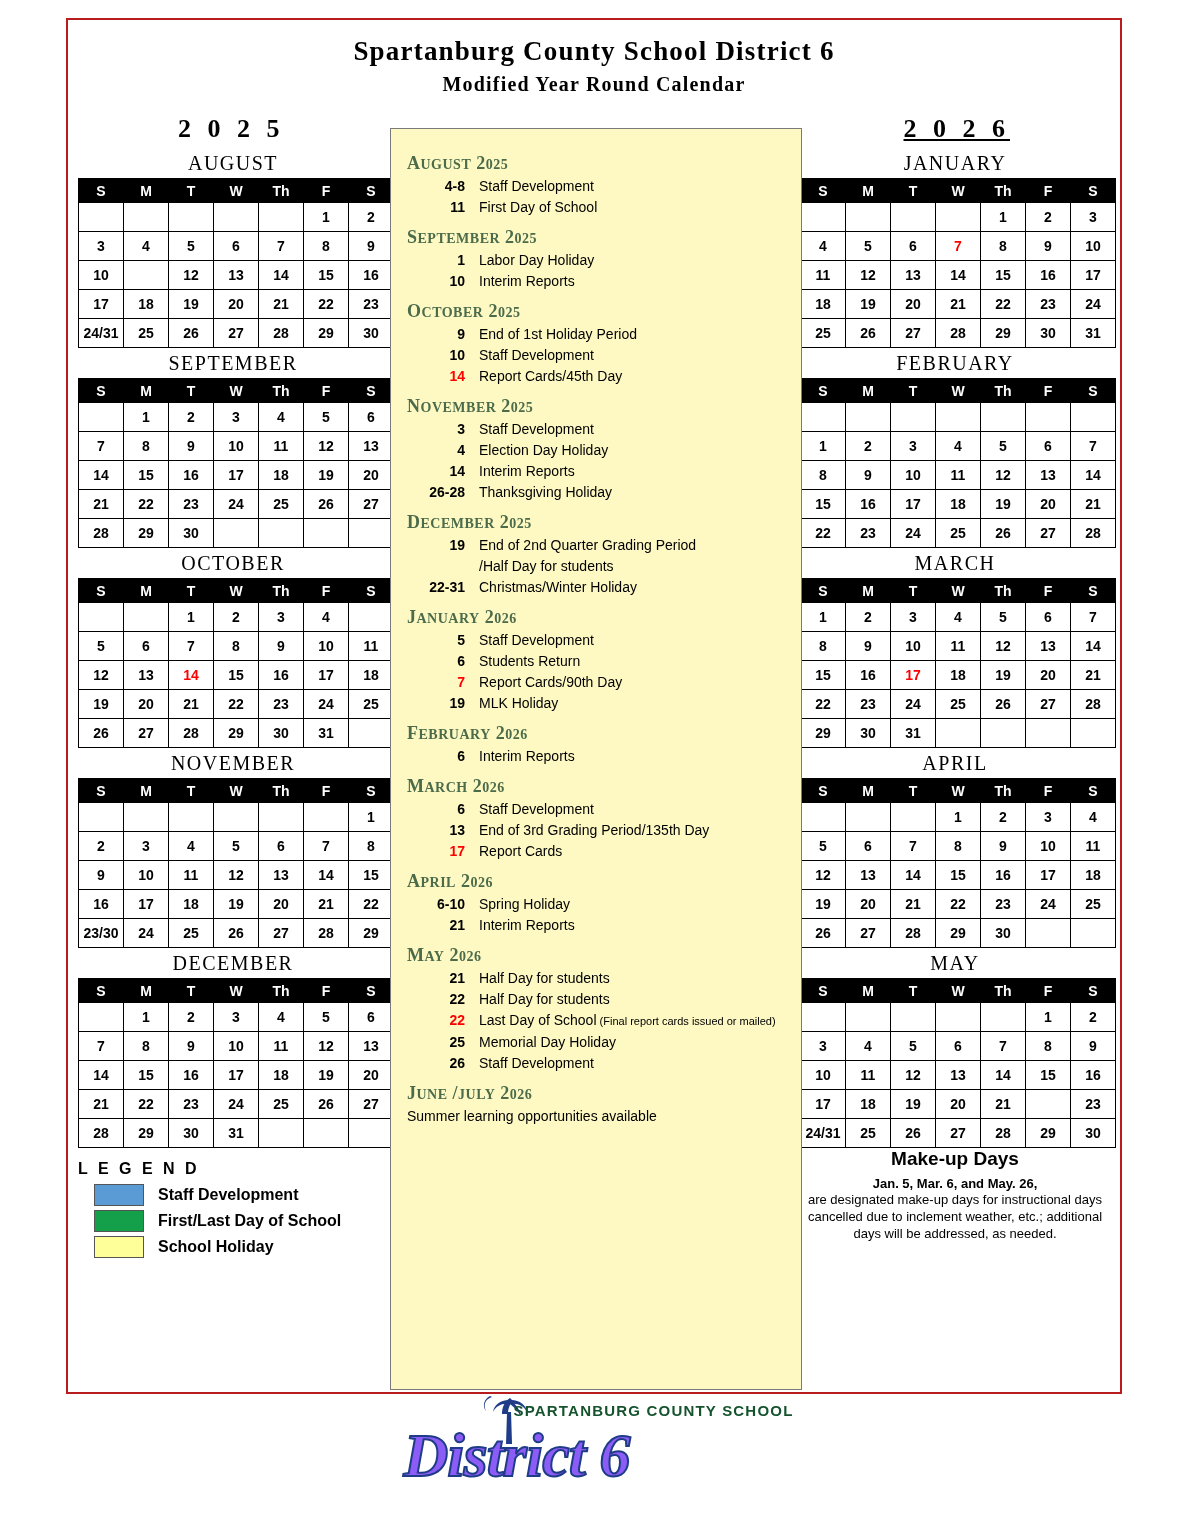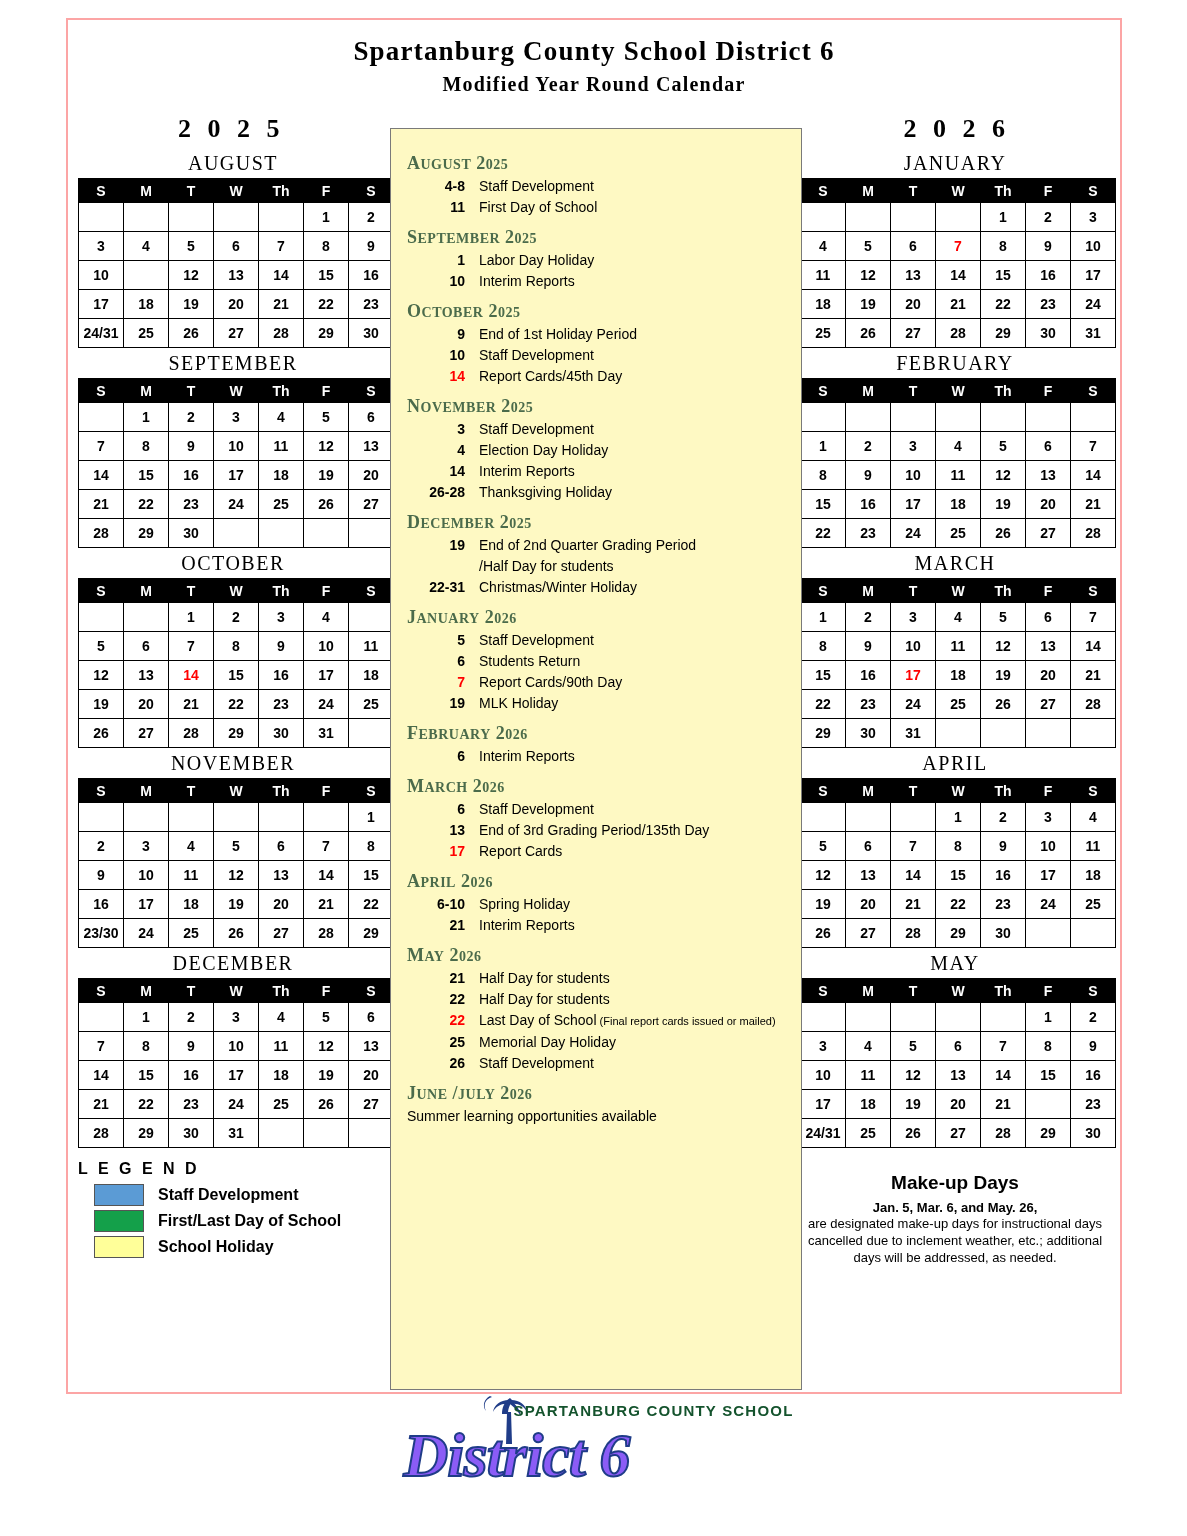--- a/index.html
+++ b/index.html
@@ -1,23 +1,23 @@
 <!DOCTYPE html>
 <html><head>
 <meta charset="utf-8">
 <style>
   html,body{margin:0;padding:0;background:#ffffff;}
   body{width:1187px;height:1536px;font-family:"Liberation Sans",sans-serif;color:#000;}
   .page{position:relative;width:1187px;height:1536px;}
-  .frame{position:absolute;left:66px;top:18px;width:1052px;height:1372px;border:2px solid #fca5a5;background:#fff;}
+  .frame{position:absolute;left:66px;top:18px;width:1052px;height:1372px;border:2px solid #b91c1c;background:#fff;}
   .title{text-align:center;padding-top:16px;}
   .title .t1{font-family:"Liberation Serif",serif;font-weight:bold;font-size:27px;letter-spacing:1.2px;}
   .title .t2{font-family:"Liberation Serif",serif;font-weight:bold;font-size:20px;letter-spacing:1.2px;margin-top:6px;}
   .yearleft{position:absolute;left:110px;top:94px;font-family:"Liberation Serif",serif;font-weight:bold;font-size:26px;letter-spacing:5px;}
-  .yearright{position:absolute;right:110px;top:94px;font-family:"Liberation Serif",serif;font-weight:bold;font-size:26px;letter-spacing:5px;}
+  .yearright{position:absolute;right:110px;top:94px;font-family:"Liberation Serif",serif;font-weight:bold;font-size:26px;letter-spacing:5px;text-decoration:underline;}
 
   .col-left{position:absolute;left:10px;top:128px;width:310px;}
   .col-right{position:absolute;right:10px;top:128px;width:310px;}
   .col-mid{position:absolute;left:322px;top:108px;width:412px;height:1262px;background:#fef9c3;border:1px solid #7a7a7a;box-sizing:border-box;padding:14px 16px 0 16px;}
 
   .mname{text-align:center;font-family:"Liberation Serif",serif;font-size:20px;letter-spacing:1.5px;margin:4px 0 3px 0;}
   table.cal{border-collapse:collapse;width:300px;margin:0 auto;table-layout:fixed;}
   table.cal th{background:#000;color:#fff;font-size:14px;font-weight:bold;height:21px;border:1px solid #000;width:42px;}
   table.cal td{border:1px solid #000;height:26px;text-align:center;font-size:14px;font-weight:bold;background:#fff;width:42px;}
   td.we{background:#ddeaf6;}
@@ -35,21 +35,21 @@
 
   .ev-month{font-family:"Liberation Serif",serif;color:#4b6b4b;font-weight:bold;font-size:18px;margin:10px 0 2px 0;letter-spacing:.5px;}
   .ev-month .sm{font-size:14px;}
   .ev{display:flex;font-size:14px;line-height:20px;margin:1px 0;}
   .ev .d{width:58px;text-align:right;padding-right:14px;font-weight:bold;flex:none;}
   .ev .d.red{color:#ff0000;}
   .ev .txt{flex:1;}
   .ev .txt .note{font-size:11px;}
   .ev-plain{font-size:14px;margin-top:4px;}
 
-  .makeup{margin-top:24px;text-align:center;}
+  .makeup{margin-top:0;text-align:center;}
   .makeup .mh{font-weight:bold;font-size:19px;margin-bottom:6px;}
   .makeup .l1{font-weight:bold;font-size:13px;}
   .makeup .l2{font-size:13px;line-height:17px;}
 
   .logo{position:absolute;left:0;top:1398px;width:1187px;height:130px;}
   .logowrap{width:420px;margin:0 auto;position:relative;height:120px;}
   .lg-top{position:absolute;left:130px;top:4px;font-family:"Liberation Sans",sans-serif;font-size:15px;font-weight:bold;letter-spacing:1.2px;color:#14532d;}
   .lg-main{position:absolute;left:20px;top:22px;font-family:"Liberation Serif",serif;font-size:62px;font-weight:bold;font-style:italic;color:#8b5cf6;-webkit-text-stroke:2px #1f3c88;letter-spacing:-1px;}
   .palm{position:absolute;left:96px;top:-6px;width:60px;height:56px;}
 </style>

